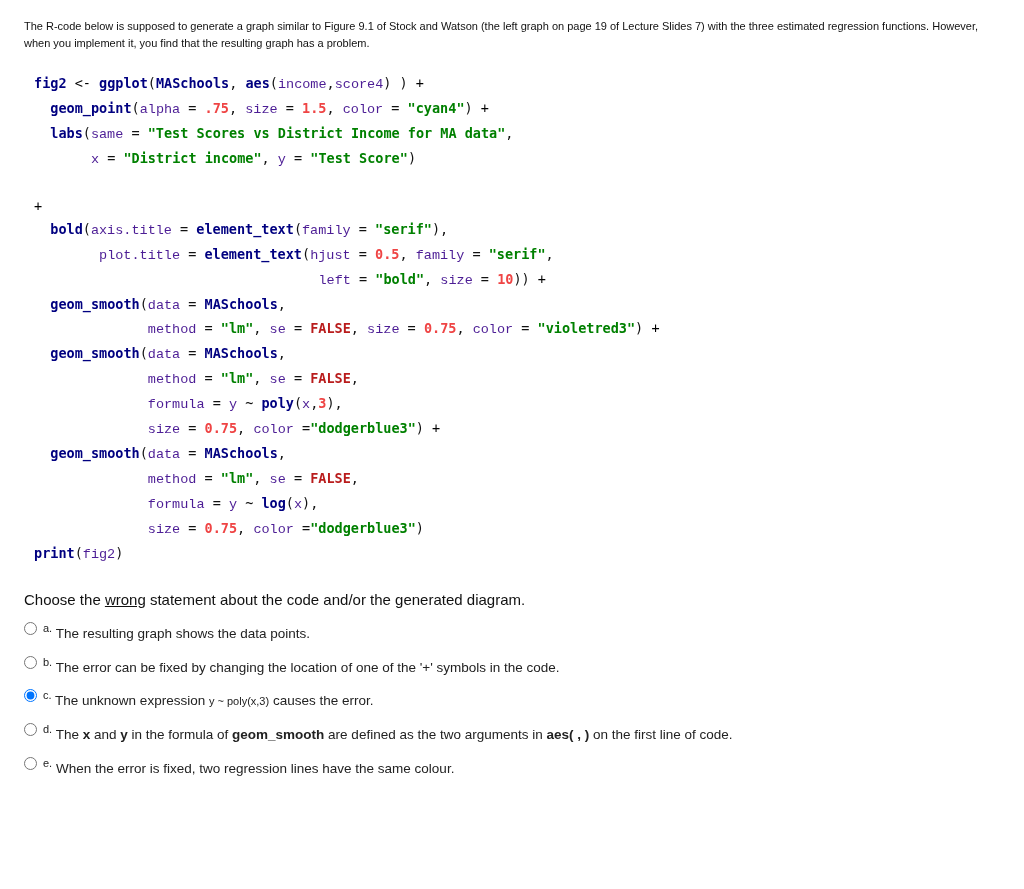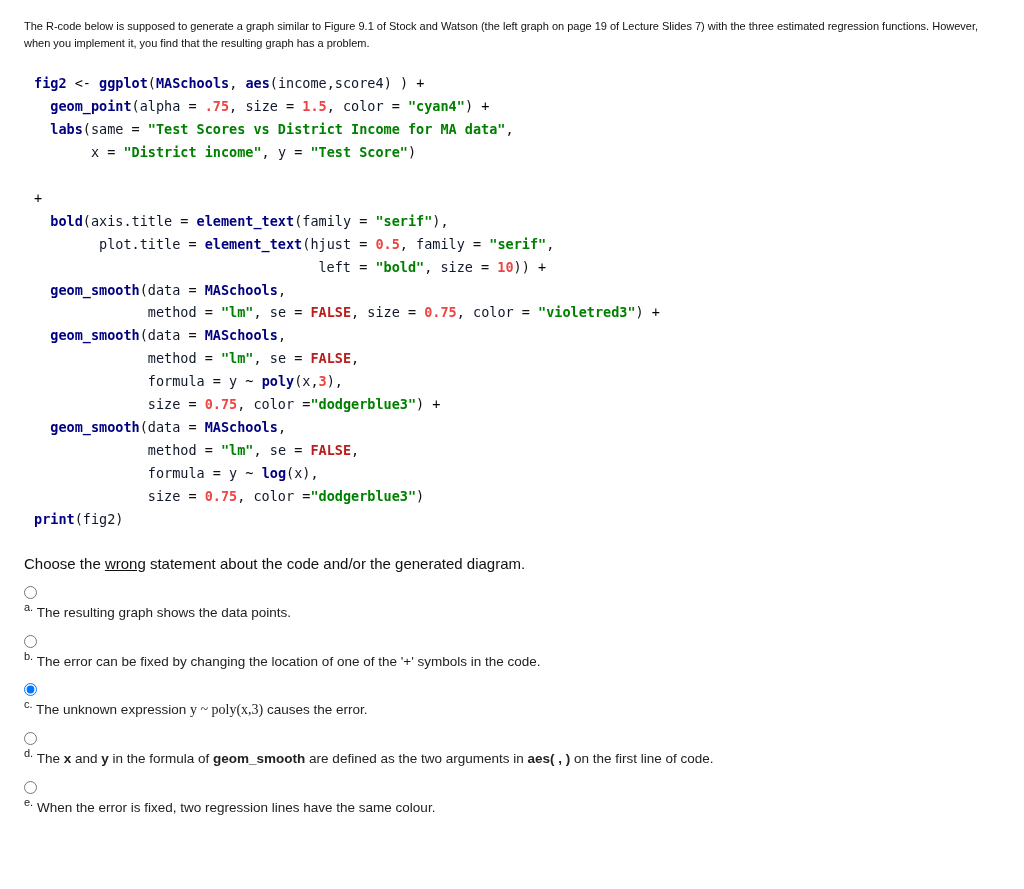--- a/index.html
+++ b/index.html
@@ -25,56 +25,55 @@
       line-height: 1.7;
       padding: 6px 10px 10px 10px;
       margin-bottom: 14px;
       color: #111;
     }
     .code-block .fn { color: #000080; font-weight: bold; }
     .code-block .str { color: #008000; font-weight: bold; }
     .code-block .num { color: #ef4444; font-weight: bold; }
     .code-block .bool-false { color: #b91c1c; font-weight: bold; }
     .code-block .assign { color: #000; }
-    .code-block .arg { color: #0f172a; }
+    .code-block .arg { color: #4c1d95; font-family: Liberation Mono, monospace; }
     .question-text {
       font-size: 15px;
       margin-bottom: 12px;
       color: #111;
     }
     .question-text u { text-decoration: underline; }
     .options {
       list-style: none;
       padding: 0;
     }
     .option-item {
       display: flex;
       align-items: flex-start;
       margin-bottom: 10px;
       font-size: 13.5px;
       line-height: 1.5;
-      flex-direction: column;
     }
     .option-item input[type="radio"] {
       margin-top: 2px;
       margin-right: 6px;
       flex-shrink: 0;
     }
     .option-label {
       display: inline;
     }
     .opt-letter {
       font-size: 13px;
       vertical-align: super;
       font-size: 11px;
     }
     .bold { font-weight: bold; }
     code.inline {
-      font-family: Liberation Serif, serif;
-      font-size: 14px;
+      font-family: Liberation Sans, sans-serif;
+      font-size: 11px;
     }
   </style>
 </head>
 <body>
 
 <p class="intro-text">The R-code below is supposed to generate a graph similar to Figure 9.1 of Stock and Watson (the left graph on page 19 of Lecture Slides 7) with the three estimated regression functions. However, when you implement it, you find that the resulting graph has a problem.</p>
 
 <div class="code-block">
 <pre><span class="fn">fig2</span> <span class="assign">&lt;-</span> <span class="fn">ggplot</span>(<span class="fn">MASchools</span>, <span class="fn">aes</span>(<span class="arg">income</span>,<span class="arg">score4</span>) ) <span class="assign">+</span>
   <span class="fn">geom_point</span>(<span class="arg">alpha</span> = <span class="num">.75</span>, <span class="arg">size</span> = <span class="num">1.5</span>, <span class="arg">color</span> = <span class="str">"cyan4"</span>) <span class="assign">+</span>

